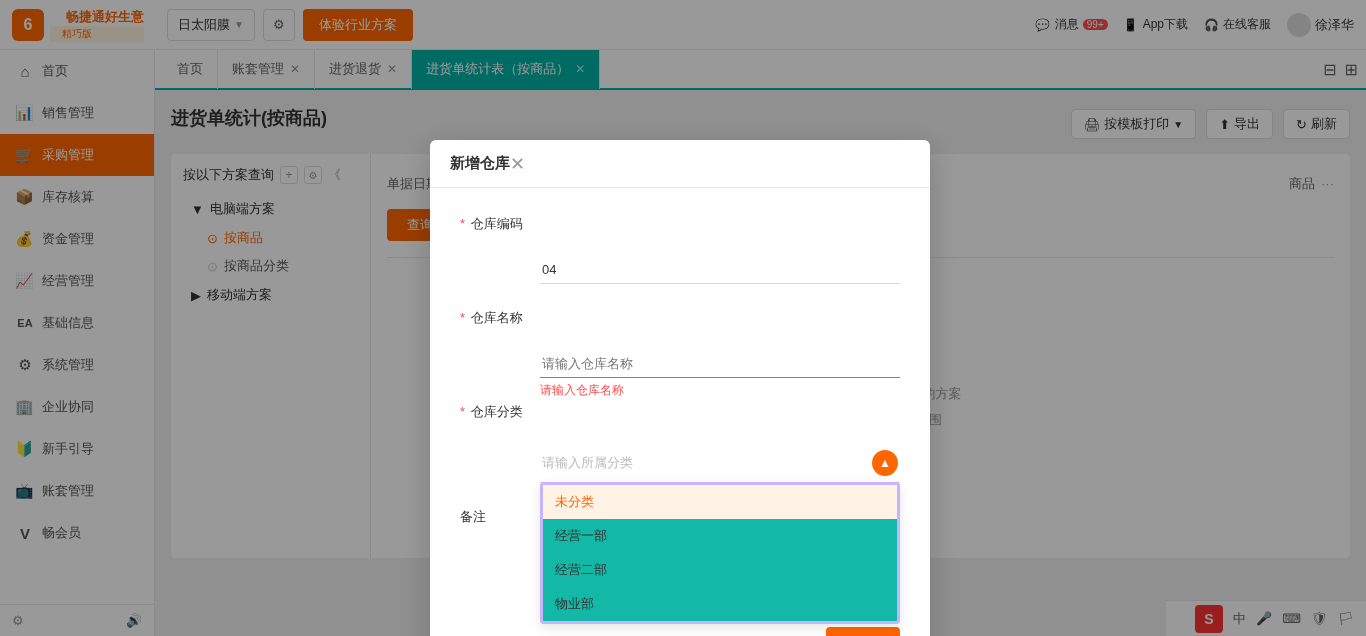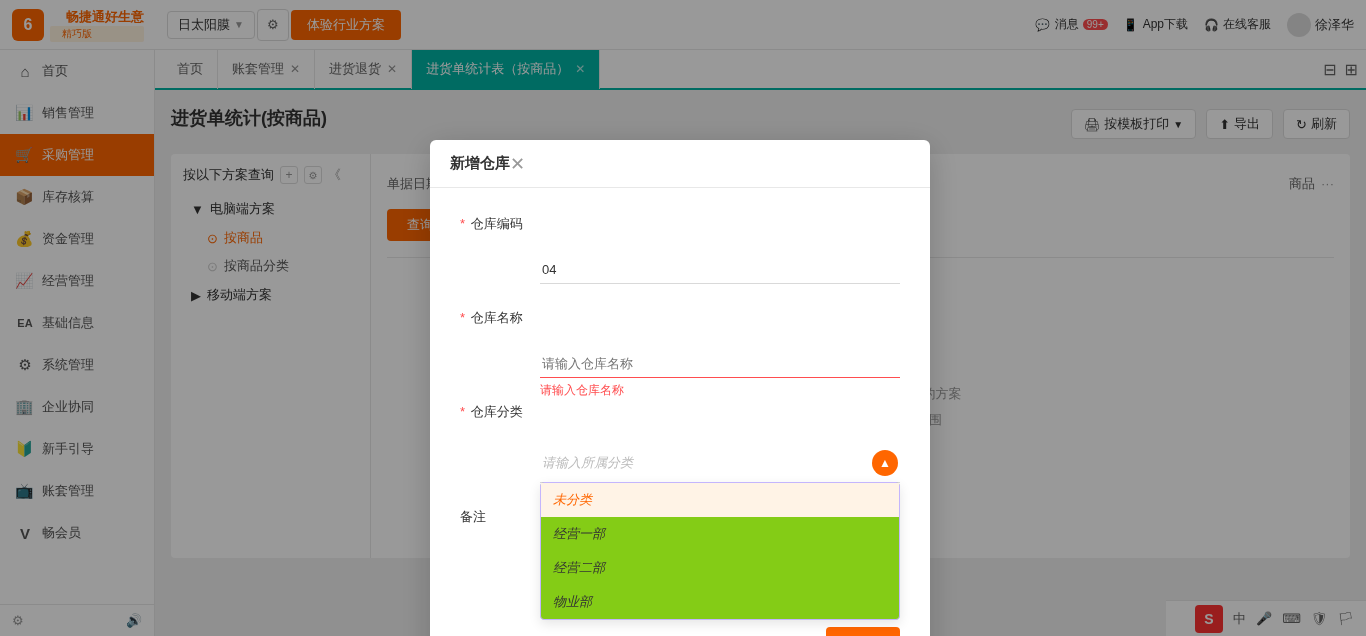--- a/index.html
+++ b/index.html
@@ -26,22 +26,21 @@
       width: 32px; height: 32px;
       background: #ff6600;
       border-radius: 6px;
       display: flex; align-items: center; justify-content: center;
       color: white; font-weight: bold; font-size: 16px;
     }
     .logo-badge { font-size: 10px; color: #ff6600; background: #fff3e0; padding: 1px 12px; border-radius: 2px; }
     .header-center {
       flex: 1;
       display: flex;
-      align-items: center;
-      gap: 2px;
+      gap: 8px;
     }
     .store-select {
       display: flex; align-items: center; gap: 4px;
       border: 1px solid #ddd; border-radius: 4px;
       padding: 4px 10px; background: #fff; cursor: pointer;
       color: #333; font-size: 13px;
     }
     .store-select .arrow { color: #999; font-size: 10px; }
     .gear-btn {
       width: 32px; height: 32px; display: flex; align-items: center; justify-content: center;
@@ -226,22 +225,22 @@
     }
     .form-select-arrow {
       width: 26px; height: 26px; background: #ff6600; border-radius: 50%;
       display: flex; align-items: center; justify-content: center;
       color: white; font-size: 12px; cursor: pointer; flex-shrink: 0;
     }
     .dropdown-list {
       position: absolute;
       top: 38px; left: 0;
       width: 100%;
-      background: #84cc16;
-      border: 1px solid #c4b5fd;
+      background: #14b8a6;
+      border: 3px solid #c4b5fd;
       border-radius: 4px;
       box-shadow: 0 4px 12px rgba(0,0,0,0.1);
       z-index: 200;
     }
     .dropdown-item {
       padding: 8px 12px; cursor: pointer; font-size: 13px; color: #333;
     }
     .dropdown-item.selected { background: #fff3e6; color: #ff6600; }
     .dialog-footer {
       padding: 12px 30px 16px;
@@ -494,21 +493,21 @@
         <input class="form-input error" type="text" placeholder="请输入仓库名称" style="">
         <div class="error-msg">请输入仓库名称</div>
       </div>
     </div>
 
     <div class="form-row">
       <div class="form-label">
         <span class="required">*</span>
         <span>仓库分类</span>
       </div>
-      <div class="form-field" style="position:relative;font-style:italic;">
+      <div class="form-field" style="position:relative;">
         <div class="form-select-wrapper">
           <span style="color:#bbb;font-size:13px;">请输入所属分类</span>
           <div class="form-select-arrow">▲</div>
         </div>
 
         <div class="dropdown-list">
           <div class="dropdown-item selected">未分类</div>
           <div class="dropdown-item">经营一部</div>
           <div class="dropdown-item">经营二部</div>
           <div class="dropdown-item">物业部</div>

